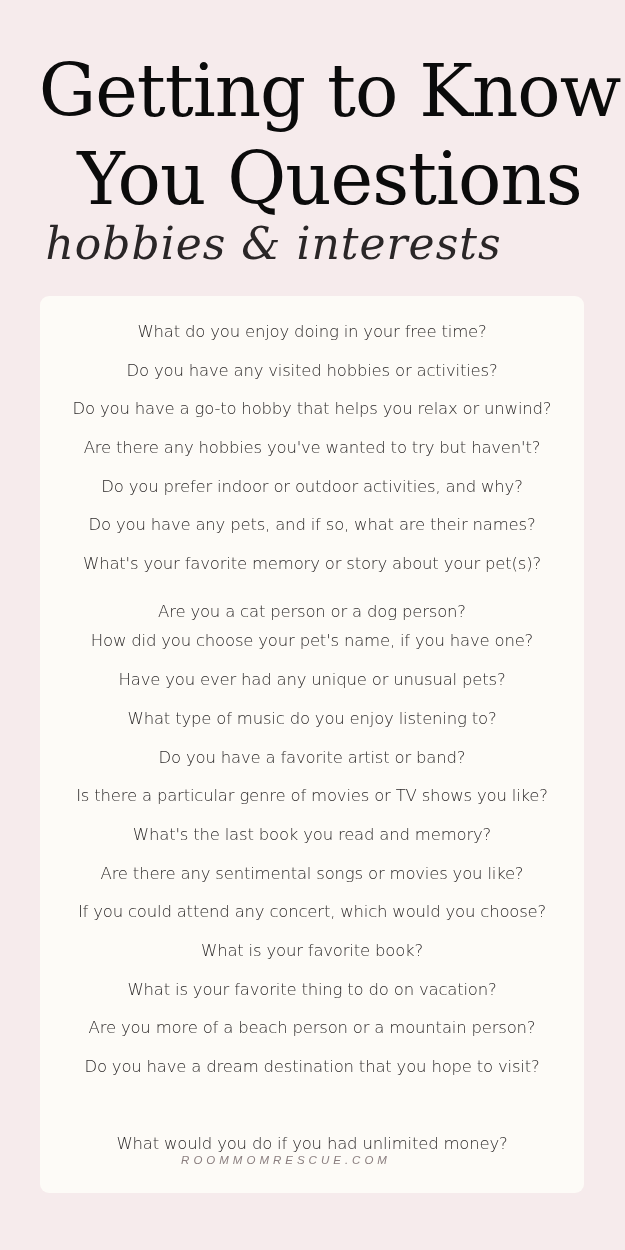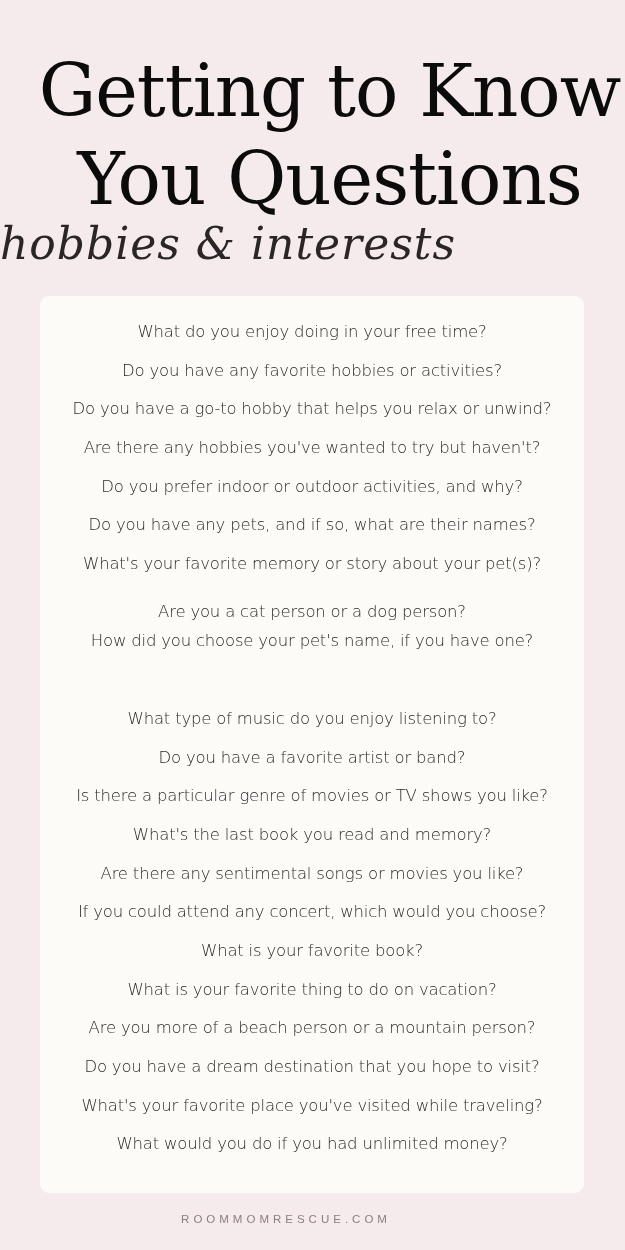--- a/index.html
+++ b/index.html
@@ -11,64 +11,64 @@
     }
     .title {
       position: absolute; left: 0; width: 625px; text-align: center;
       font-family: "DejaVu Serif", serif; color: #0b0b0b;
       font-size: 72px; line-height: 1; letter-spacing: -1px;
       margin: 17px; font-weight: normal;
     }
     .title.l1 { top: 38px; }
     .title.l2 { top: 126px; }
     .subtitle {
-      position: absolute; left: 0; width: 547px; top: 222px; text-align: left;
+      position: absolute; left: 0; width: 547px; top: 222px; text-align: center;
       font-family: "DejaVu Serif", serif; font-style: italic;
       font-size: 44px; color: #2a2627; letter-spacing: 1px; line-height: 1;
     }
     .card {
       position: absolute; left: 40px; top: 296px; width: 544px; height: 897px;
       background: #fdfbf7; border-radius: 9px;
     }
     .q {
       position: absolute; left: 0; width: 544px; text-align: center;
       font-family: "DejaVu Sans", sans-serif; font-size: 16.5px;
       color: #2d2a2a; white-space: nowrap; line-height: 22px;
       font-weight: 300; letter-spacing: -0.2px;
     }
     .footer {
-      position: absolute; left: 0; width: 572px; top: 1213px; text-align: center;
+      position: absolute; left: 0; width: 572px; top: 1154px; text-align: center;
       font-family: "Liberation Sans", sans-serif; font-size: 11.5px;
-      letter-spacing: 4px; color: #8a7e7f;
+      letter-spacing: 4px; color: #8a7e7f; font-style: italic;
     }
   </style>
 </head>
 <body>
 
 <h1 class="title l1">Getting to Know</h1>
 <h1 class="title l2">You Questions</h1>
 <div class="subtitle">hobbies &amp; interests</div>
 
 <div class="card">
   <div class="q" style="top:25px">What do you enjoy doing in your free time?</div>
-  <div class="q" style="top:64px">Do you have any favorite hobbies or activities?</div>
+  <div class="q" style="top:64px">Do you have any visited hobbies or activities?</div>
   <div class="q" style="top:102px">Do you have a go-to hobby that helps you relax or unwind?</div>
   <div class="q" style="top:141px">Are there any hobbies you've wanted to try but haven't?</div>
   <div class="q" style="top:180px">Do you prefer indoor or outdoor activities, and why?</div>
   <div class="q" style="top:218px">Do you have any pets, and if so, what are their names?</div>
   <div class="q" style="top:257px">What's your favorite memory or story about your pet(s)?</div>
   <div class="q" style="top:305px">Are you a cat person or a dog person?</div>
   <div class="q" style="top:334px">How did you choose your pet's name, if you have one?</div>
+  <div class="q" style="top:373px">Have you ever had any unique or unusual pets?</div>
   <div class="q" style="top:412px">What type of music do you enjoy listening to?</div>
   <div class="q" style="top:451px">Do you have a favorite artist or band?</div>
   <div class="q" style="top:489px">Is there a particular genre of movies or TV shows you like?</div>
   <div class="q" style="top:528px">What's the last book you read and memory?</div>
   <div class="q" style="top:567px">Are there any sentimental songs or movies you like?</div>
   <div class="q" style="top:605px">If you could attend any concert, which would you choose?</div>
   <div class="q" style="top:644px">What is your favorite book?</div>
   <div class="q" style="top:683px">What is your favorite thing to do on vacation?</div>
   <div class="q" style="top:721px">Are you more of a beach person or a mountain person?</div>
   <div class="q" style="top:760px">Do you have a dream destination that you hope to visit?</div>
-  <div class="q" style="top:799px">What's your favorite place you've visited while traveling?</div>
   <div class="q" style="top:837px">What would you do if you had unlimited money?</div>
 </div>
 
 <div class="footer">ROOMMOMRESCUE.COM</div>
 
 </body></html>

